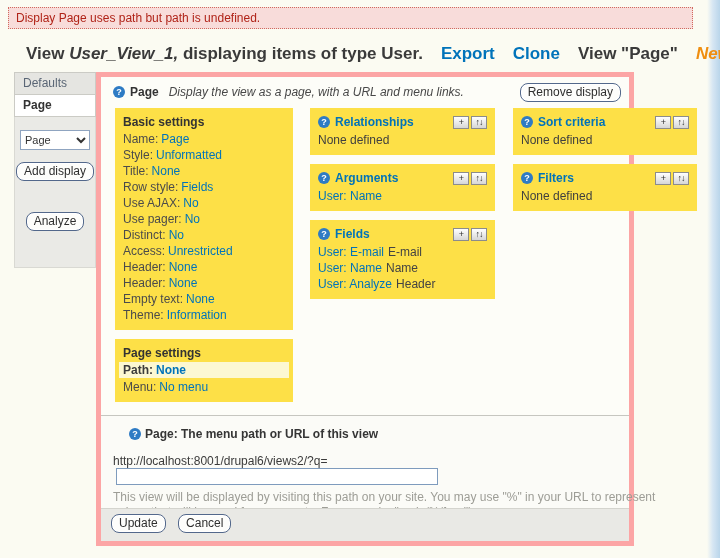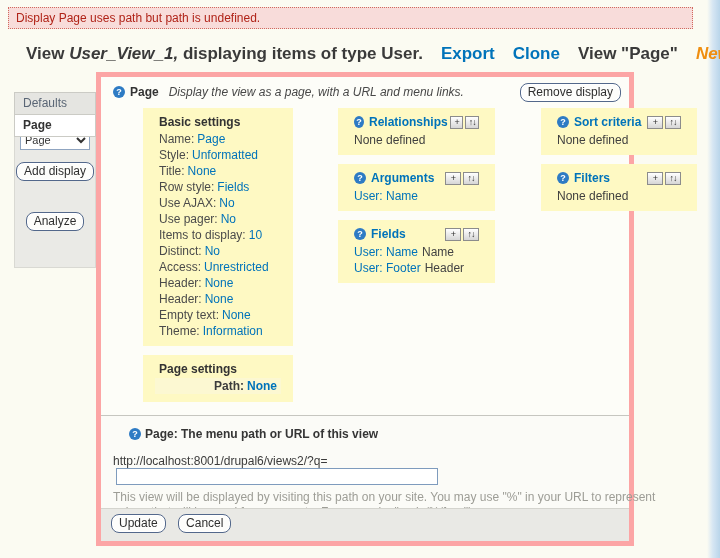--- a/index.html
+++ b/index.html
@@ -31,21 +31,21 @@
   }
   .view-header .title-text { flex:1; }
   .view-name { font-style:italic; }
   .hl-link { color:#0073ba; font-weight:bold; }
   .hl-dark { color:#3a3a3a; font-weight:bold; }
   .hl-orange { color:#ef8e10; font-weight:bold; font-style:italic; }
 
   
   .tabs { position:absolute; left:14px; top:72px; width:82px; z-index:3; }
   .tab { height:23px; line-height:21px; padding-left:8px; border:1px solid #cbcbc5; margin-bottom:-1px; cursor:pointer; }
-  .tab-defaults { background:#e5e5e1; color:#5a6675;margin-top:20px; }
+  .tab-defaults { background:#e5e5e1; color:#5a6675; }
   .tab-page { background:#fff; font-weight:bold; color:#333; }
   .sidebar-body {
     position:absolute; left:14px; top:117px; width:82px; height:151px; z-index:2;
     background:#eaeae6; border:1px solid #d9d9d3; border-top:none; padding-top:13px;
   }
   .display-select {
     display:block; margin:0 auto 12px; width:70px; height:20px;
     font-size:11px; font-family:inherit; border:1px solid #8fa4c0; background:#fff; color:#333;
   }
   .btn {
@@ -68,36 +68,36 @@
     text-align:center; line-height:12px; vertical-align:1px;
   }
   .panel-title { font-weight:bold; color:#333; margin:0 10px 0 5px; }
   .panel-desc { font-style:italic; color:#484848; }
   .remove-btn { position:absolute; right:8px; top:6px; }
 
   .col { position:absolute; top:31px; }
   .col1 { left:14px;  width:178px; }
   .col2 { left:209px; width:185px; }
   .col3 { left:412px; width:184px; }
-  .box { background:#fef9c3; padding:6px 16px 7px; margin-bottom:9px; line-height:16px;margin-left:28px; }
+  .box { background:#fde047; padding:6px 8px 7px; margin-bottom:9px; line-height:16px; }
   .box-head { display:flex; align-items:center; margin-bottom:2px; }
   .box-title { color:#0073ba; font-weight:bold; margin-left:5px; flex:1; }
   .mini-btn {
     width:16px; height:13px; font-size:9px; line-height:10px; text-align:center;
     background:linear-gradient(#ffffff,#d6d6d6); border:1px solid #8c8c8c;
     color:#333; padding:0; margin-left:2px; cursor:pointer; font-family:inherit;
     letter-spacing:-1px;
   }
   .setting-row { }
   .setting-label { color:#4b4b4b; }
   .bold-title { font-weight:bold; color:#333; margin-bottom:1px; }
   a.val { color:#0073ba; margin-left:3px; }
   .none-defined { color:#3f3f3f; }
   .field-suffix { color:#434343; margin-left:4px; }
-  .path-row { background:#fcf8d2; font-weight:bold; padding:0 4px; margin:1px -4px;text-align:right; }
+  .path-row { background:#fcf8d2; font-weight:bold; padding:0 4px; margin:1px -4px; }
   .path-row a.val { font-weight:bold; }
 
   
   .path-form {
     position:absolute; left:0; right:0; top:338px; bottom:0;
     border-top:1px solid #c6c6c0; background:#fbfbf7;
   }
   .form-title { margin:11px 28px 0; font-weight:bold; color:#353535; }
   .form-title .help { margin-right:4px; }
   .url-row { margin:13px 12px 5px; }
@@ -154,32 +154,32 @@
 
   <div class="col col1">
     <div class="box">
       <div class="bold-title">Basic settings</div>
       <div class="setting-row"><span class="setting-label">Name:</span><a href="#" class="val">Page</a></div>
       <div class="setting-row"><span class="setting-label">Style:</span><a href="#" class="val">Unformatted</a></div>
       <div class="setting-row"><span class="setting-label">Title:</span><a href="#" class="val">None</a></div>
       <div class="setting-row"><span class="setting-label">Row style:</span><a href="#" class="val">Fields</a></div>
       <div class="setting-row"><span class="setting-label">Use AJAX:</span><a href="#" class="val">No</a></div>
       <div class="setting-row"><span class="setting-label">Use pager:</span><a href="#" class="val">No</a></div>
-      <div class="setting-row"><span class="setting-label">Items to display:</span><a href="#" class="val">10</a></div>
       <div class="setting-row"><span class="setting-label">Distinct:</span><a href="#" class="val">No</a></div>
       <div class="setting-row"><span class="setting-label">Access:</span><a href="#" class="val">Unrestricted</a></div>
       <div class="setting-row"><span class="setting-label">Header:</span><a href="#" class="val">None</a></div>
       <div class="setting-row"><span class="setting-label">Header:</span><a href="#" class="val">None</a></div>
       <div class="setting-row"><span class="setting-label">Empty text:</span><a href="#" class="val">None</a></div>
       <div class="setting-row"><span class="setting-label">Theme:</span><a href="#" class="val">Information</a></div>
     </div>
 
     <div class="box">
       <div class="bold-title">Page settings</div>
       <div class="path-row"><span>Path:</span><a href="#" class="val">None</a></div>
+      <div class="setting-row"><span class="setting-label">Menu:</span><a href="#" class="val">No menu</a></div>
     </div>
   </div>
 
   <div class="col col2">
     <div class="box">
       <div class="box-head">
         <span class="help">?</span>
         <a href="#" class="box-title">Relationships</a>
         <button class="mini-btn">+</button>
         <button class="mini-btn">↑↓</button>
@@ -197,22 +197,23 @@
       <div><a href="#" class="val" style="margin-left:0">User: Name</a></div>
     </div>
 
     <div class="box">
       <div class="box-head">
         <span class="help">?</span>
         <a href="#" class="box-title">Fields</a>
         <button class="mini-btn">+</button>
         <button class="mini-btn">↑↓</button>
       </div>
+      <div><a href="#" class="val" style="margin-left:0">User: E-mail</a><span class="field-suffix">E-mail</span></div>
       <div><a href="#" class="val" style="margin-left:0">User: Name</a><span class="field-suffix">Name</span></div>
-      <div><a href="#" class="val" style="margin-left:0">User: Footer</a><span class="field-suffix">Header</span></div>
+      <div><a href="#" class="val" style="margin-left:0">User: Analyze</a><span class="field-suffix">Header</span></div>
     </div>
   </div>
 
   <div class="col col3">
     <div class="box">
       <div class="box-head">
         <span class="help">?</span>
         <a href="#" class="box-title">Sort criteria</a>
         <button class="mini-btn">+</button>
         <button class="mini-btn">↑↓</button>

